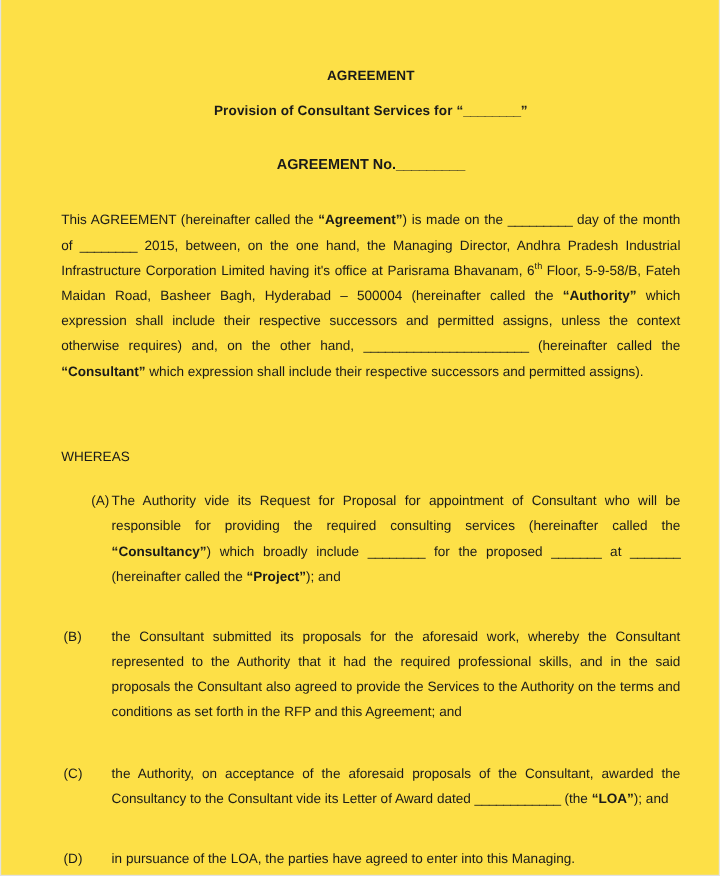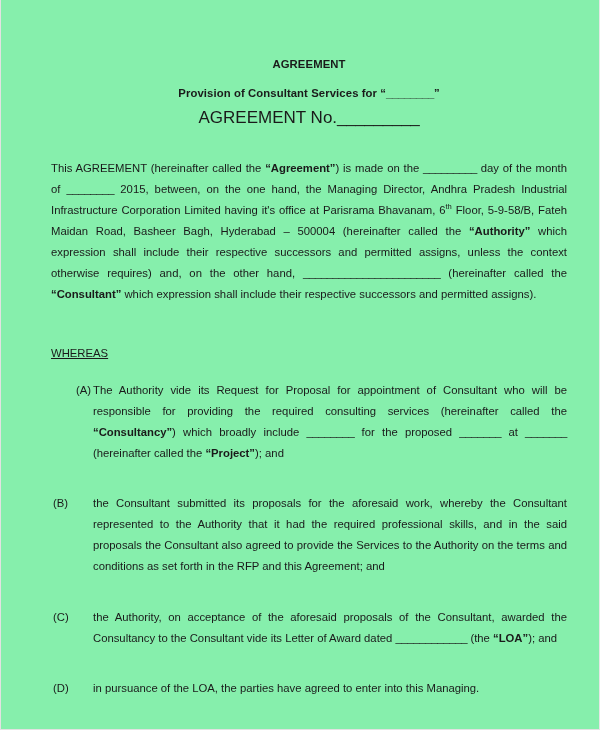--- a/index.html
+++ b/index.html
@@ -9,21 +9,21 @@
     background: #ffffff;
   }
   body {
     font-family: "Liberation Sans", sans-serif;
     color: #1a1a1a;
   }
   #page {
     position: relative;
     width: 600px;
     height: 730px;
-    background: #86efac;
+    background: #fde047;
     box-sizing: border-box;
     overflow: hidden;
     border-left: 1px solid #e2e2e2;
     border-right: 1px solid #e6e6e6;
     border-bottom: 1px solid #e2e2e2;
   }
   #sheet {
     position: absolute;
     left: 50px;
     top: 0;
@@ -34,38 +34,37 @@
     text-align: center;
     font-weight: bold;
     font-size: 11.3px;
     letter-spacing: .1px;
     line-height: 1.25;
   }
   .hdr-title   { margin-top: 57px; }
   .hdr-sub     { margin-top: 15px; }
   .hdr-no {
     text-align: center;
-    font-weight: normal;
-    font-size: 17px;
-    margin-top: 8px;
+    font-weight: bold;
+    font-size: 12px;
+    margin-top: 30px;
   }
 
   .para {
     font-size: 11.3px;
     line-height: 21px;
     text-align: justify;
     text-justify: inter-word;
   }
   .para-lead { margin-top: 30px; }
 
   .whereas {
     font-size: 11.3px;
     line-height: 21px;
-    margin-top: 38px;
-    text-decoration: underline;
+    margin-top: 50px;
   }
 
   
   .clause-a {
     position: relative;
     margin-top: 16px;
     padding-left: 42px;
     font-size: 11.3px;
     line-height: 21px;
     text-align: justify;

